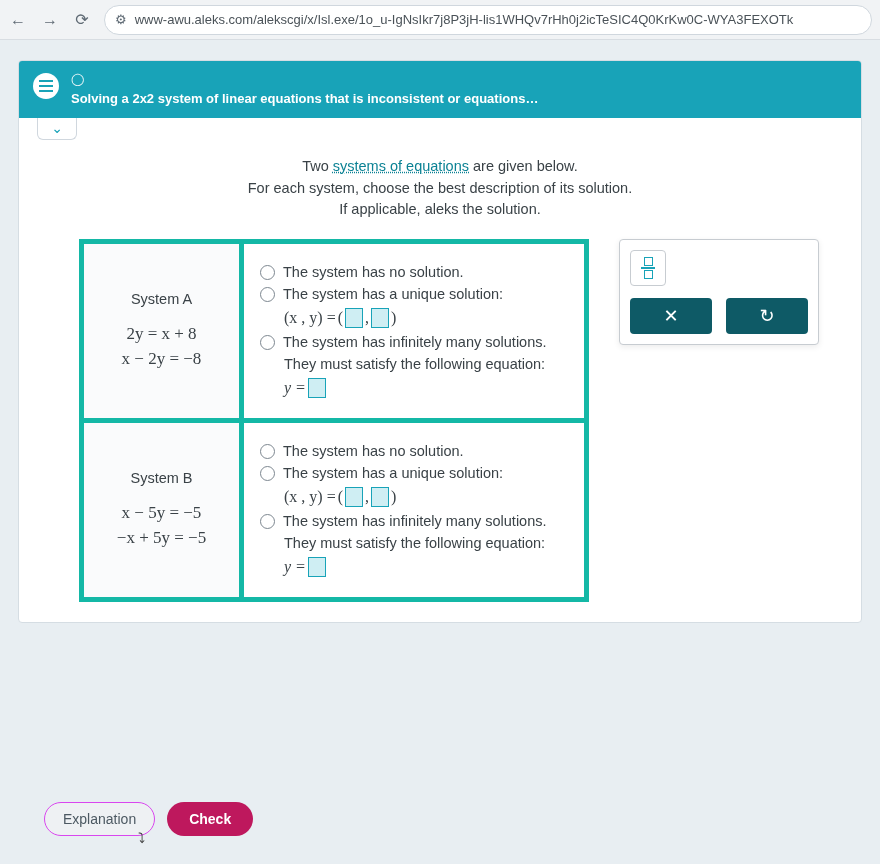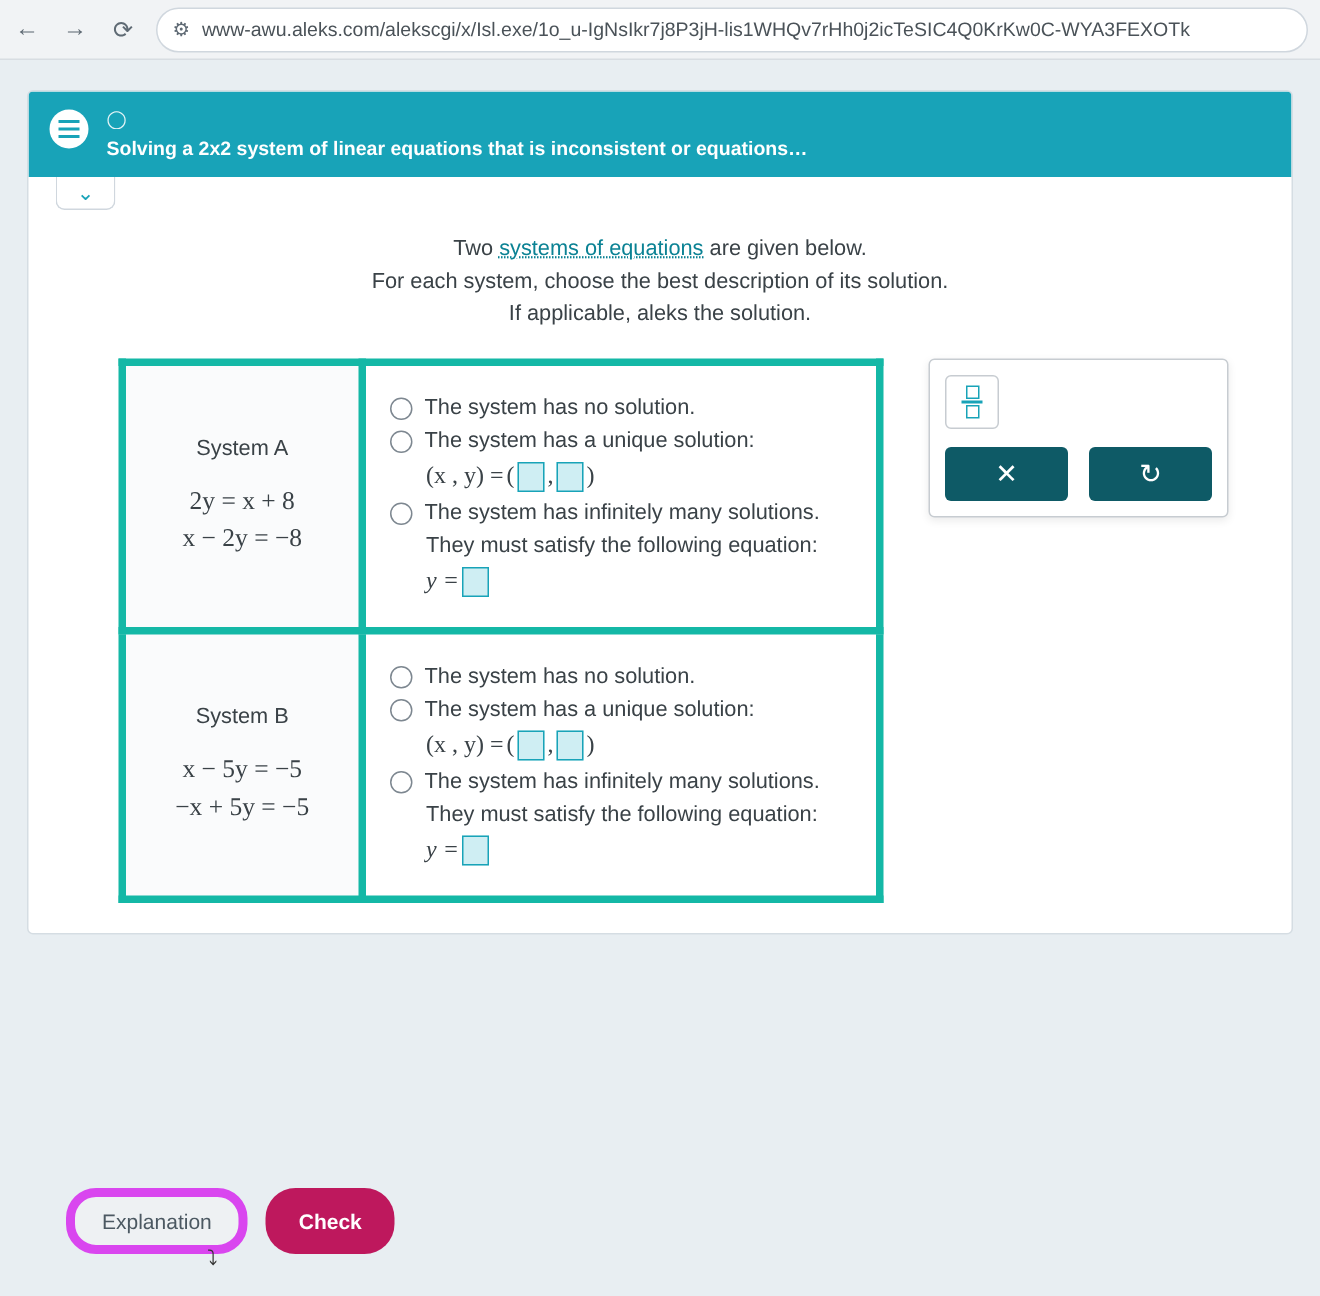--- a/index.html
+++ b/index.html
@@ -181,21 +181,21 @@
   .footer {
     display:flex;
     gap:12px;
     padding: 20px;
     position: absolute;
     bottom: 8px;
     left: 24px;
   }
   .btn-explanation {
     background:#eef1f3;
-    border:6px solid #d946ef;
+    border:1px solid #d946ef;
     color:#4c5962;
     border-radius: 20px;
     padding: 8px 18px;
     font-size:14px;
     cursor:pointer;
   }
   .btn-check {
     background:#be185d;
     color:#fff;
     border:none;

